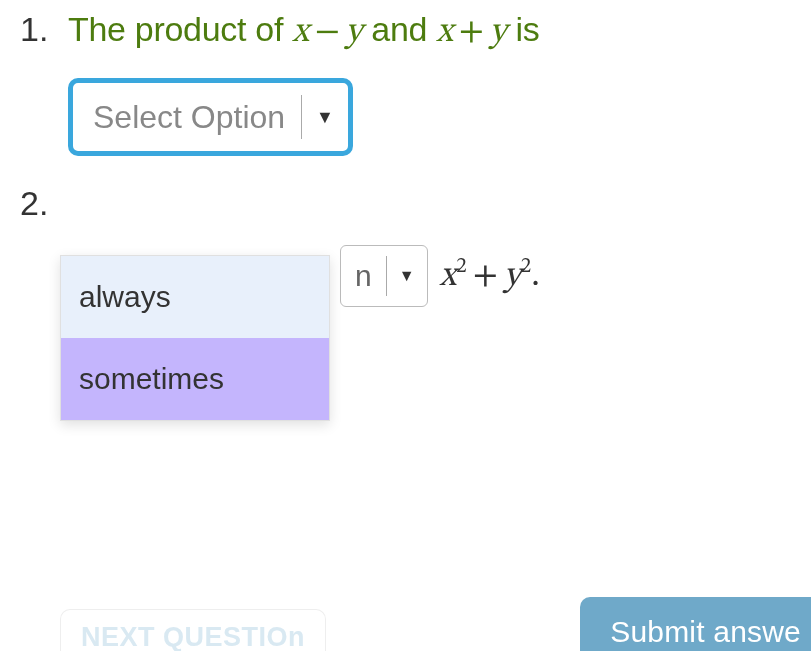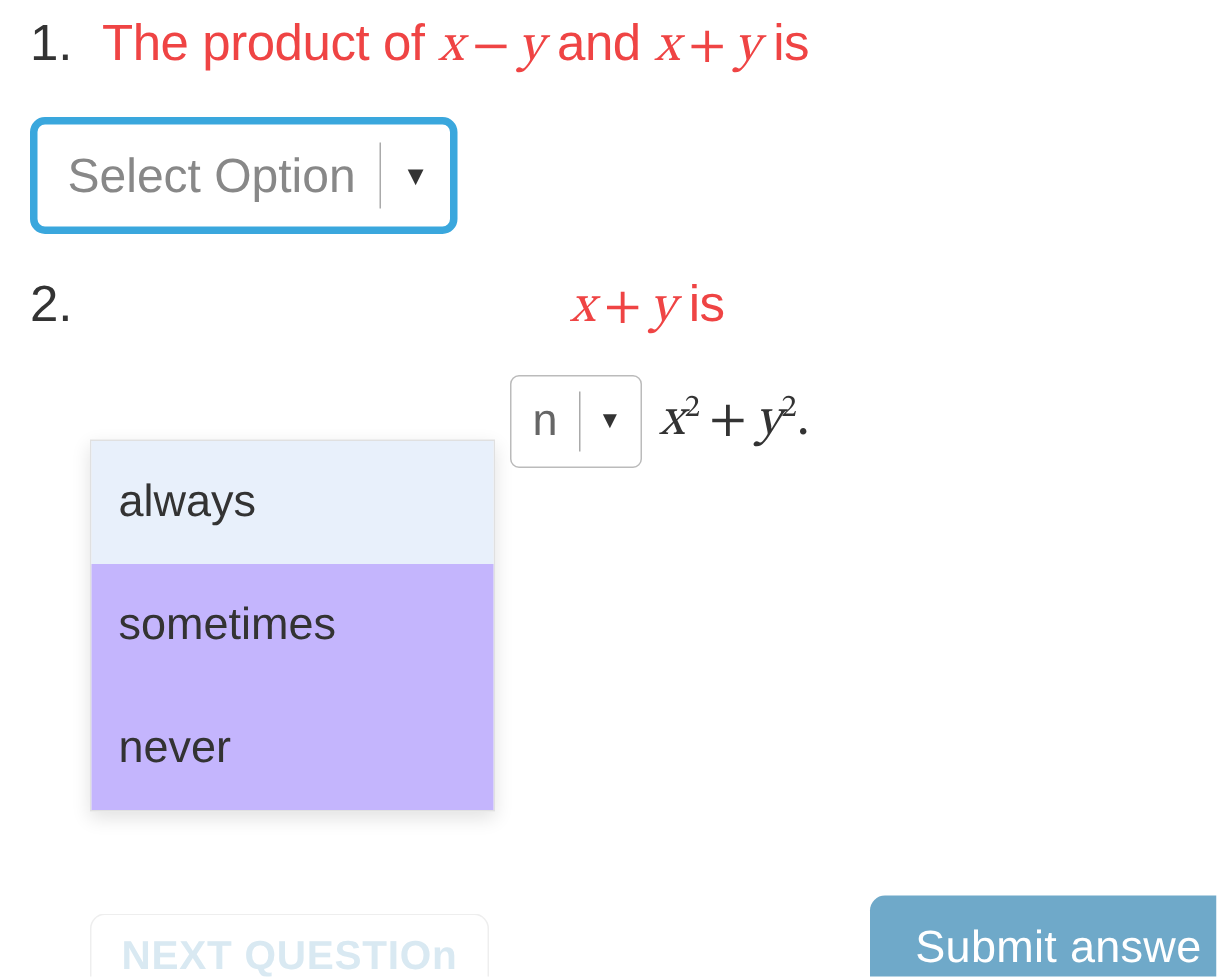--- a/index.html
+++ b/index.html
@@ -32,41 +32,42 @@
     .q-number {
       font-family: 'Helvetica Neue', Arial, sans-serif;
       font-size: 34px;
       color: #333;
       margin-right: 12px;
       min-width: 36px;
     }
     .q-text {
       font-family: 'Helvetica Neue', Arial, sans-serif;
       font-size: 34px;
-      color: #ef4444;
+      color: #4d7c0f;
       letter-spacing: -0.3px;
     }
     .math {
       font-family: 'Cambria Math', 'STIX Two Math', 'Latin Modern Math', serif;
       font-style: italic;
       font-size: 35px;
     }
     .math .op {
       font-style: normal;
       margin: 0 6px;
     }
     .math sup {
       font-size: 0.6em;
       vertical-align: super;
       font-style: normal;
     }
     .select-row {
       display: flex;
       align-items: center;
       margin-top: 24px;
+      margin-left: 48px;
     }
     .select-box {
       display: flex;
       align-items: center;
       border: 5px solid #3aa7dd;
       border-radius: 10px;
       padding: 12px 14px 12px 20px;
       background: #fff;
       font-family: 'Helvetica Neue', Arial, sans-serif;
       font-size: 32px;
@@ -113,21 +114,20 @@
     .dropdown {
       position: absolute;
       left: 60px;
       top: 255px;
       width: 270px;
       background: #fff;
       border: 1px solid #e0e0e0;
       box-shadow: 0 4px 12px rgba(0,0,0,0.12);
       z-index: 10;
       font-family: 'Helvetica Neue', Arial, sans-serif;
-      margin-top: 38px;
     }
     .dropdown-item {
       padding: 24px 18px;
       font-size: 30px;
       color: #333;
       cursor: pointer;
       background: #c4b5fd;
     }
     .dropdown-item.highlighted {
       background: #e8f0fb;
@@ -199,38 +199,34 @@
         <span>Select Option</span>
         <span class="divider"></span>
         <span class="caret">▼</span>
       </div>
     </div>
   </div>
 
   <div class="question">
     <div class="q2-row">
       <span class="q-number">2.</span>
-      <span class="q-text q2-line1-tail">
-        <span class="math"><span>x</span><span class="op">+</span><span>y</span></span><span> is</span>
-      </span>
     </div>
     <div class="q2-select-row">
       <div class="select-box-2">
         <span>n</span>
         <span class="divider"></span>
         <span class="caret">▼</span>
       </div>
       <span class="math after-select"><span>x</span><sup>2</sup><span class="op">+</span><span>y</span><sup>2</sup><span class="period">.</span></span>
     </div>
   </div>
 
 </div>
 
 <div class="dropdown">
   <div class="dropdown-item highlighted">always</div>
   <div class="dropdown-item">sometimes</div>
-  <div class="dropdown-item">never</div>
 </div>
 
 <div class="bottom-row">
   <div class="next-btn-ghost">NEXT QUESTIOn</div>
   <div class="submit-btn">Submit answe</div>
 </div>
 
 </body></html>

